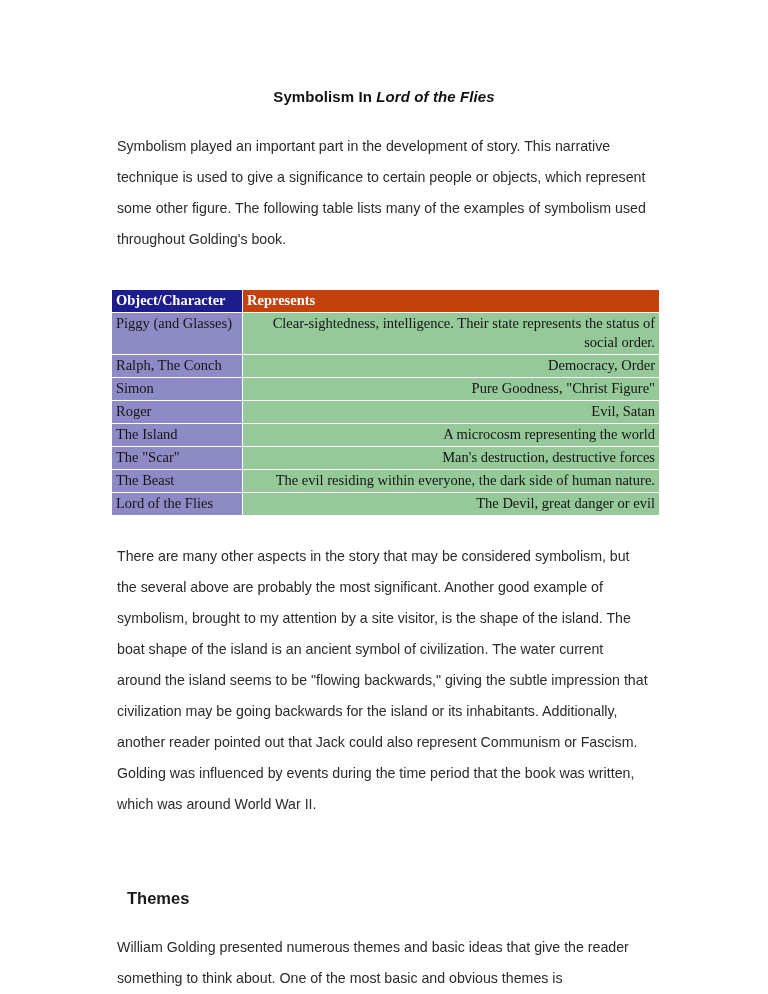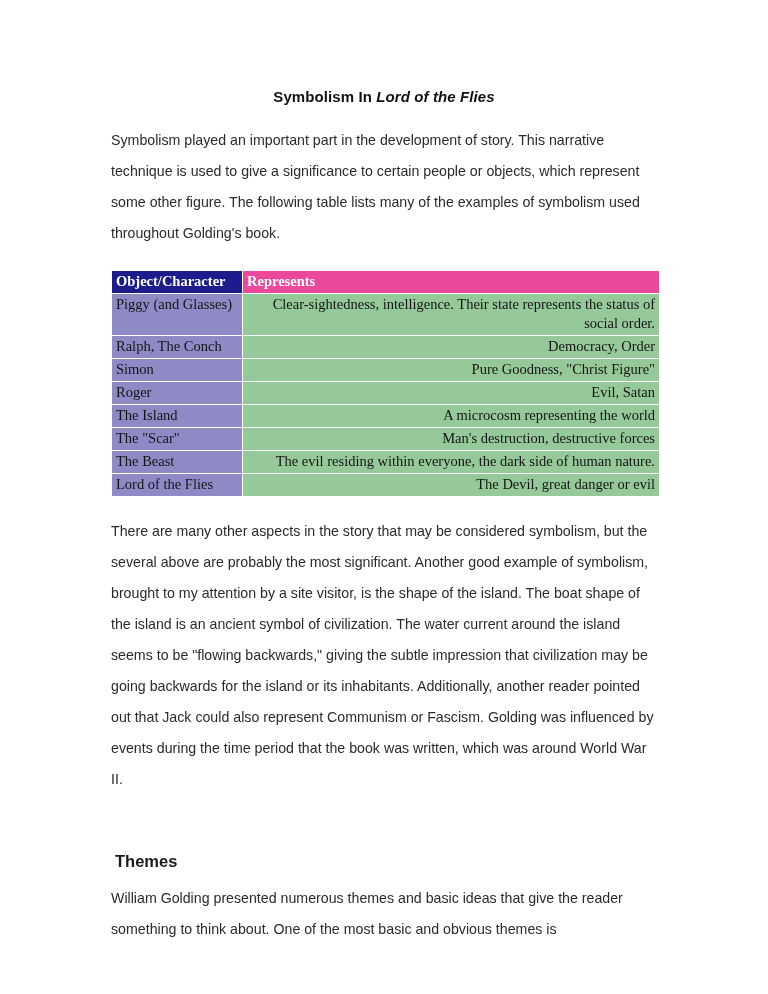--- a/index.html
+++ b/index.html
@@ -30,52 +30,52 @@
     font-size: 15px;
     font-weight: bold;
     letter-spacing: 0.1px;
     color: #111111;
     line-height: 1.2;
   }
   .doc-title .italic-part {
     font-style: italic;
   }
   p.body-text {
-    margin: 0;
+    margin: 6px;
     font-family: "Liberation Sans", sans-serif;
     font-size: 14.2px;
     line-height: 31px;
     color: #2b2b2b;
     text-align: left;
   }
   .intro-para {
     padding-top: 19px;
   }
   .after-table-para {
     padding-top: 19px;
   }
   .section-heading {
-    margin: 4px;
+    margin: 16px;
     padding-top: 52px;
     font-family: "Liberation Sans", sans-serif;
     font-size: 16.5px;
     font-weight: bold;
     color: #1a1a1a;
     line-height: 1.3;
   }
   .themes-para {
     padding-top: 7px;
   }
 
   
   .symbol-table {
     width: 546px;
     border-collapse: separate;
     border-spacing: 1px 1px;
-    margin-top: 21px;
+    margin-top: 34px;
     background: #ffffff;
     table-layout: fixed;
     font-family: "Liberation Serif", serif;
   }
   .symbol-table col.c1 { width: 130px; }
   .symbol-table col.c2 { width: 416px; }
 
   .symbol-table th {
     font-family: "Liberation Serif", serif;
     font-size: 14.5px;
@@ -83,21 +83,21 @@
     color: #ffffff;
     text-align: left;
     padding: 1px 4px 2px 4px;
     line-height: 19px;
     vertical-align: middle;
   }
   .symbol-table th.head-object {
     background: #1c1c8c;
   }
   .symbol-table th.head-represents {
-    background: #ec4899;
+    background: #c2410c;
   }
   .symbol-table td {
     font-family: "Liberation Serif", serif;
     font-size: 14.5px;
     color: #151515;
     text-align: left;
     padding: 1px 4px 2px 4px;
     line-height: 19px;
     vertical-align: top;
   }

